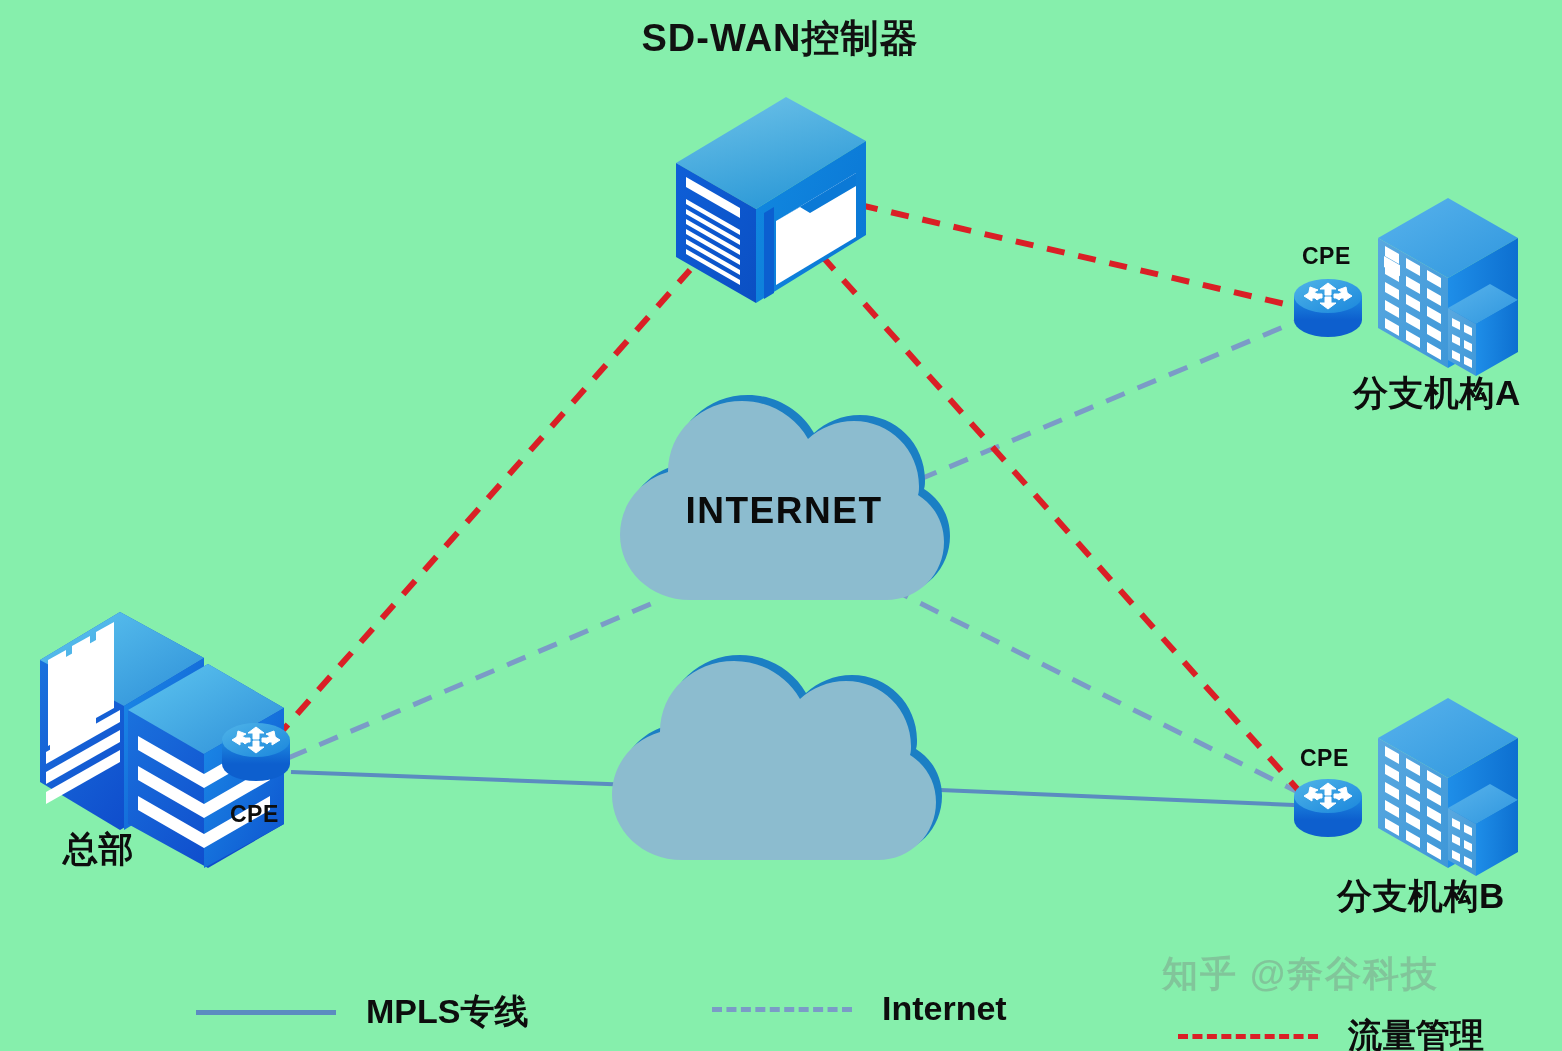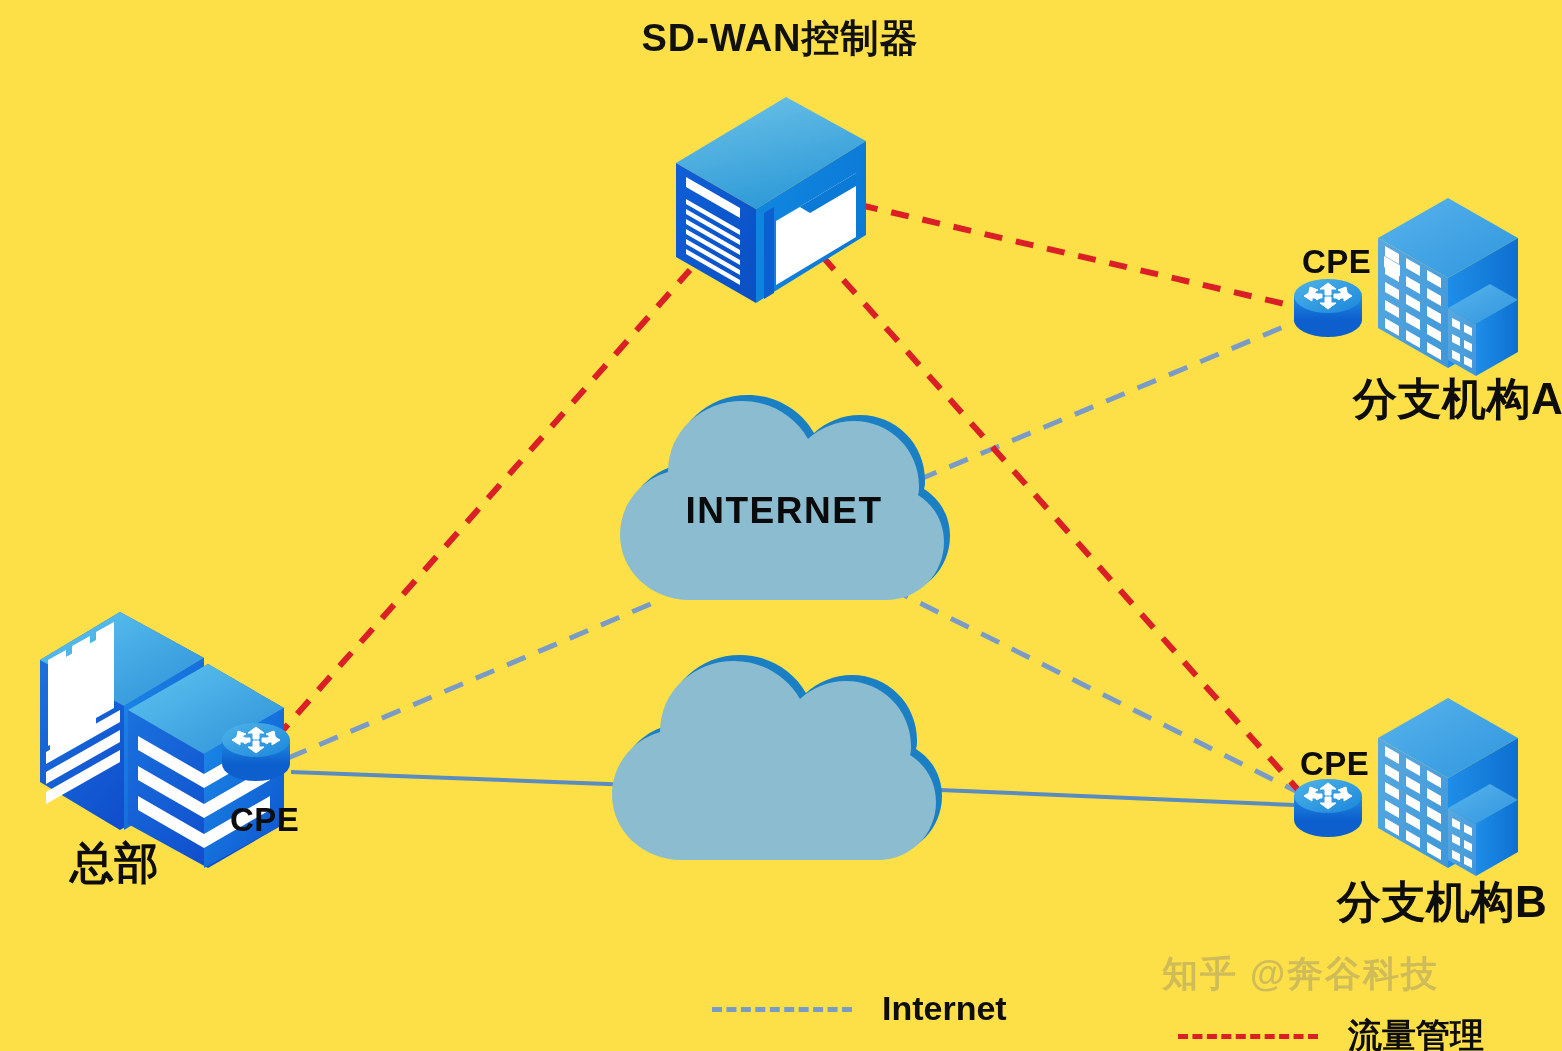--- a/index.html
+++ b/index.html
@@ -5,41 +5,41 @@
   * { margin:0; padding:0; box-sizing:border-box; }
   html, body {
     width:1562px; height:1051px;
     background:#ffffff;
     font-family:"Liberation Sans", sans-serif;
     overflow:hidden;
   }
   #stage {
     position:relative;
     width:1562px; height:1051px;
-    background:#fde047;
+    background:#86efac;
   }
   #links { position:absolute; left:0; top:0; width:1562px; height:1051px; }
   .lbl {
     position:absolute;
     font-weight:bold;
     color:#0d0d0d;
     white-space:nowrap;
     letter-spacing:0.5px;
   }
   .title-wrap { position:absolute; left:420px; top:13px; width:720px; text-align:center; }
 
   .cloud-text {
     position:absolute;
     width:100%; text-align:center;
     font-size:37px; font-weight:bold; color:#0a0a0a;
     letter-spacing:1.5px;
   }
 
-  .cpe-label { font-size:33px; }
-  .site-label { font-size:44px; }
+  .cpe-label { font-size:23px; }
+  .site-label { font-size:35px; }
 
   
   #legend { position:absolute; left:0; top:975px; width:1562px; height:76px; }
   .leg-item { position:absolute; display:flex; align-items:center; }
   .leg-text {
     font-size:34px; font-weight:bold; color:#0d0d0d; white-space:nowrap;
   }
   .leg-swatch { width:140px; height:26px; margin-right:30px; position:relative; }
   .leg-solid::after{
     content:""; position:absolute; left:0; top:11px; width:140px; height:5px;
@@ -338,29 +338,33 @@
         <polygon points="58,18 50,13 50,16 40,16 40,20 50,20 50,23"></polygon>
         <polygon points="16,9 24,12 20,14 27,19 23,22 17,16 14,19"></polygon>
         <polygon points="52,9 44,12 48,14 41,19 45,22 51,16 54,19"></polygon>
       </g>
     </g>
   </svg>
 
   <div class="cloud-text" style="left:614px; top:490px; width:340px;">INTERNET</div>
 
   <div class="lbl cpe-label" style="left:230px; top:801px;">CPE</div>
-  <div class="lbl site-label" style="left:70px; top:826px;margin-top:8px;">总部</div>
+  <div class="lbl site-label" style="left:63px; top:826px;">总部</div>
 
   <div class="lbl cpe-label" style="left:1302px; top:243px;">CPE</div>
   <div class="lbl site-label" style="left:1353px; top:370px;">分支机构A</div>
 
   <div class="lbl cpe-label" style="left:1300px; top:745px;">CPE</div>
   <div class="lbl site-label" style="left:1337px; top:873px;">分支机构B</div>
 
   <div id="legend">
+    <div class="leg-item" style="left:196px; top:14px;">
+      <span class="leg-swatch leg-solid"></span>
+      <span class="leg-text">MPLS专线</span>
+    </div>
     <div class="leg-item" style="left:712px; top:14px;">
       <span class="leg-swatch leg-dash-blue"></span>
       <span class="leg-text">Internet</span>
     </div>
     <div class="leg-item" style="left:1178px; top:14px;margin-top:24px;">
       <span class="leg-swatch leg-dash-red"></span>
       <span class="leg-text">流量管理</span>
     </div>
   </div>
 

